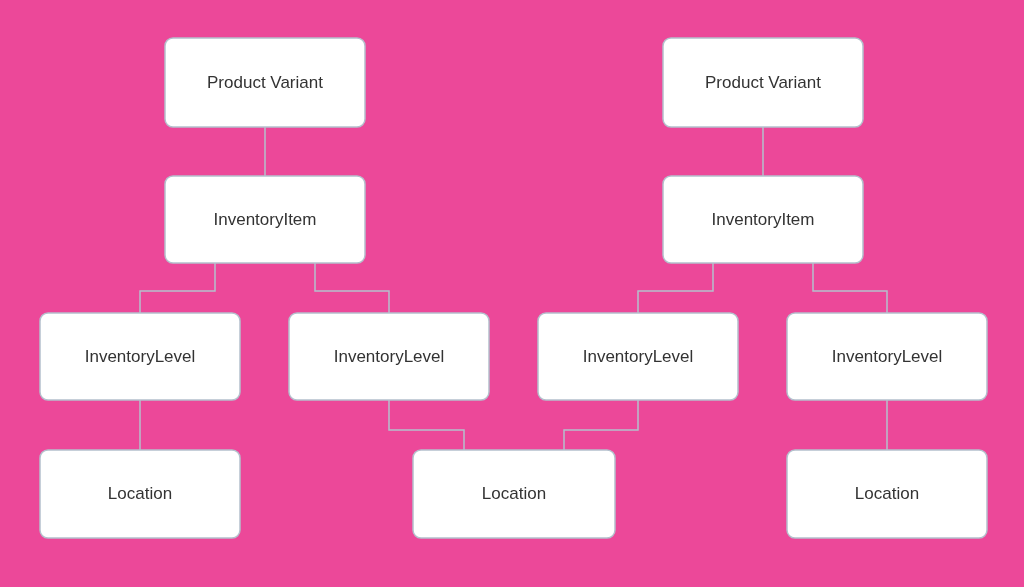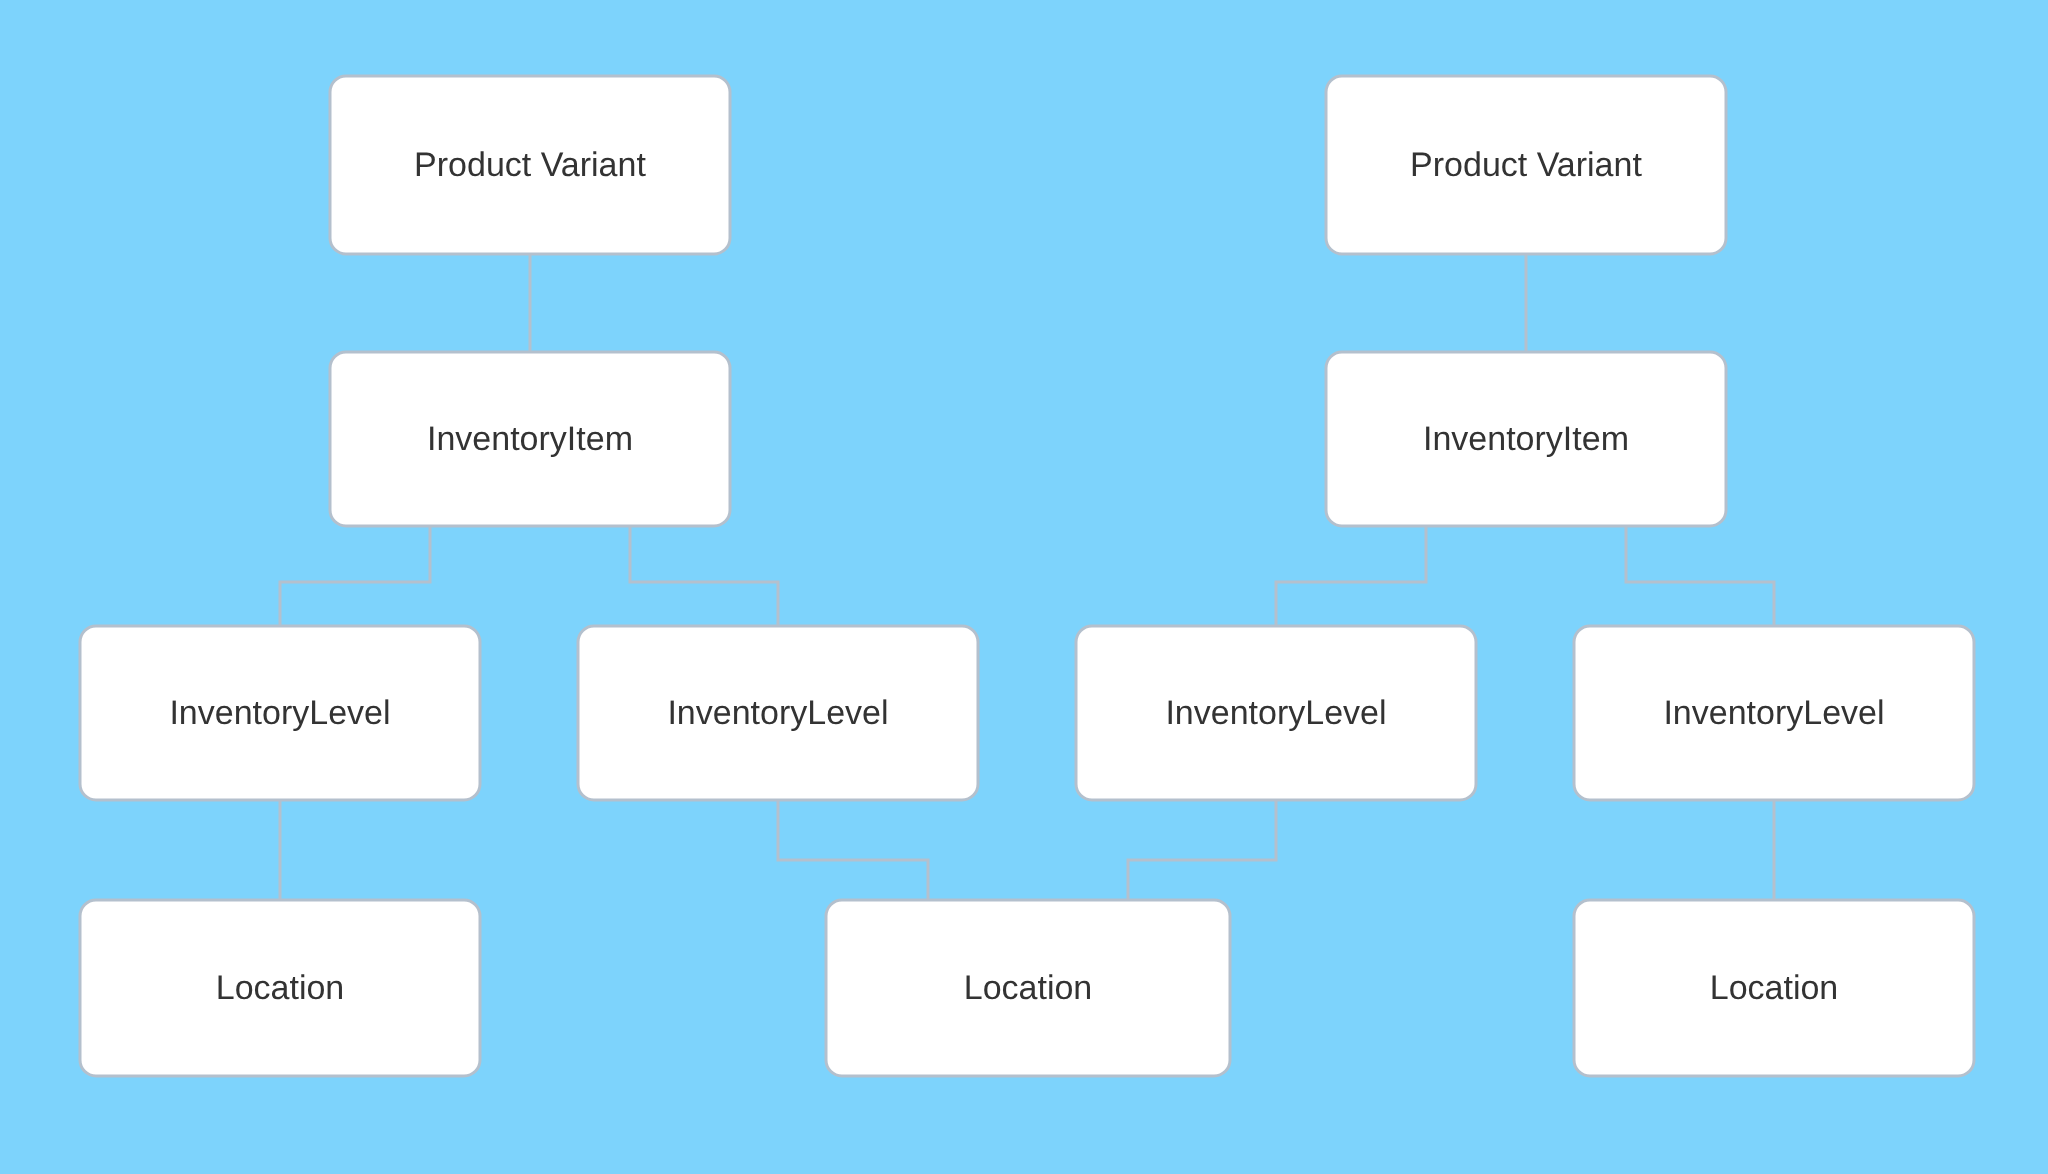--- a/index.html
+++ b/index.html
@@ -43,21 +43,21 @@
     fill: none;
     stroke: #b4c0cd;
     stroke-width: 1.5px;
     stroke-linejoin: miter;
     stroke-linecap: butt;
   }
 </style>
 </head>
 <body style="background: rgb(255, 255, 255);">
 
-<div id="diagram-root" style="background: #7dd3fc;">
+<div id="diagram-root" style="background: #ec4899;">
   <svg class="diagram-canvas" viewBox="0 0 1024 587" xmlns="http://www.w3.org/2000/svg">
     <g id="edges-layer">
         <path class="edge-path" d="M 265 127 L 265 176" stroke="#b4c0cd"></path>
         <path class="edge-path" d="M 215 263 L 215 291 L 140 291 L 140 313" stroke="#b4c0cd"></path>
         <path class="edge-path" d="M 315 263 L 315 291 L 389 291 L 389 313" stroke="#b4c0cd"></path>
         <path class="edge-path" d="M 140 400 L 140 450" stroke="#b4c0cd"></path>
         <path class="edge-path" d="M 389 400 L 389 430 L 464 430 L 464 450" stroke="#b4c0cd"></path>
         <path class="edge-path" d="M 763 127 L 763 176" stroke="#b4c0cd"></path>
         <path class="edge-path" d="M 713 263 L 713 291 L 638 291 L 638 313" stroke="#b4c0cd"></path>
         <path class="edge-path" d="M 813 263 L 813 291 L 887 291 L 887 313" stroke="#b4c0cd"></path>

